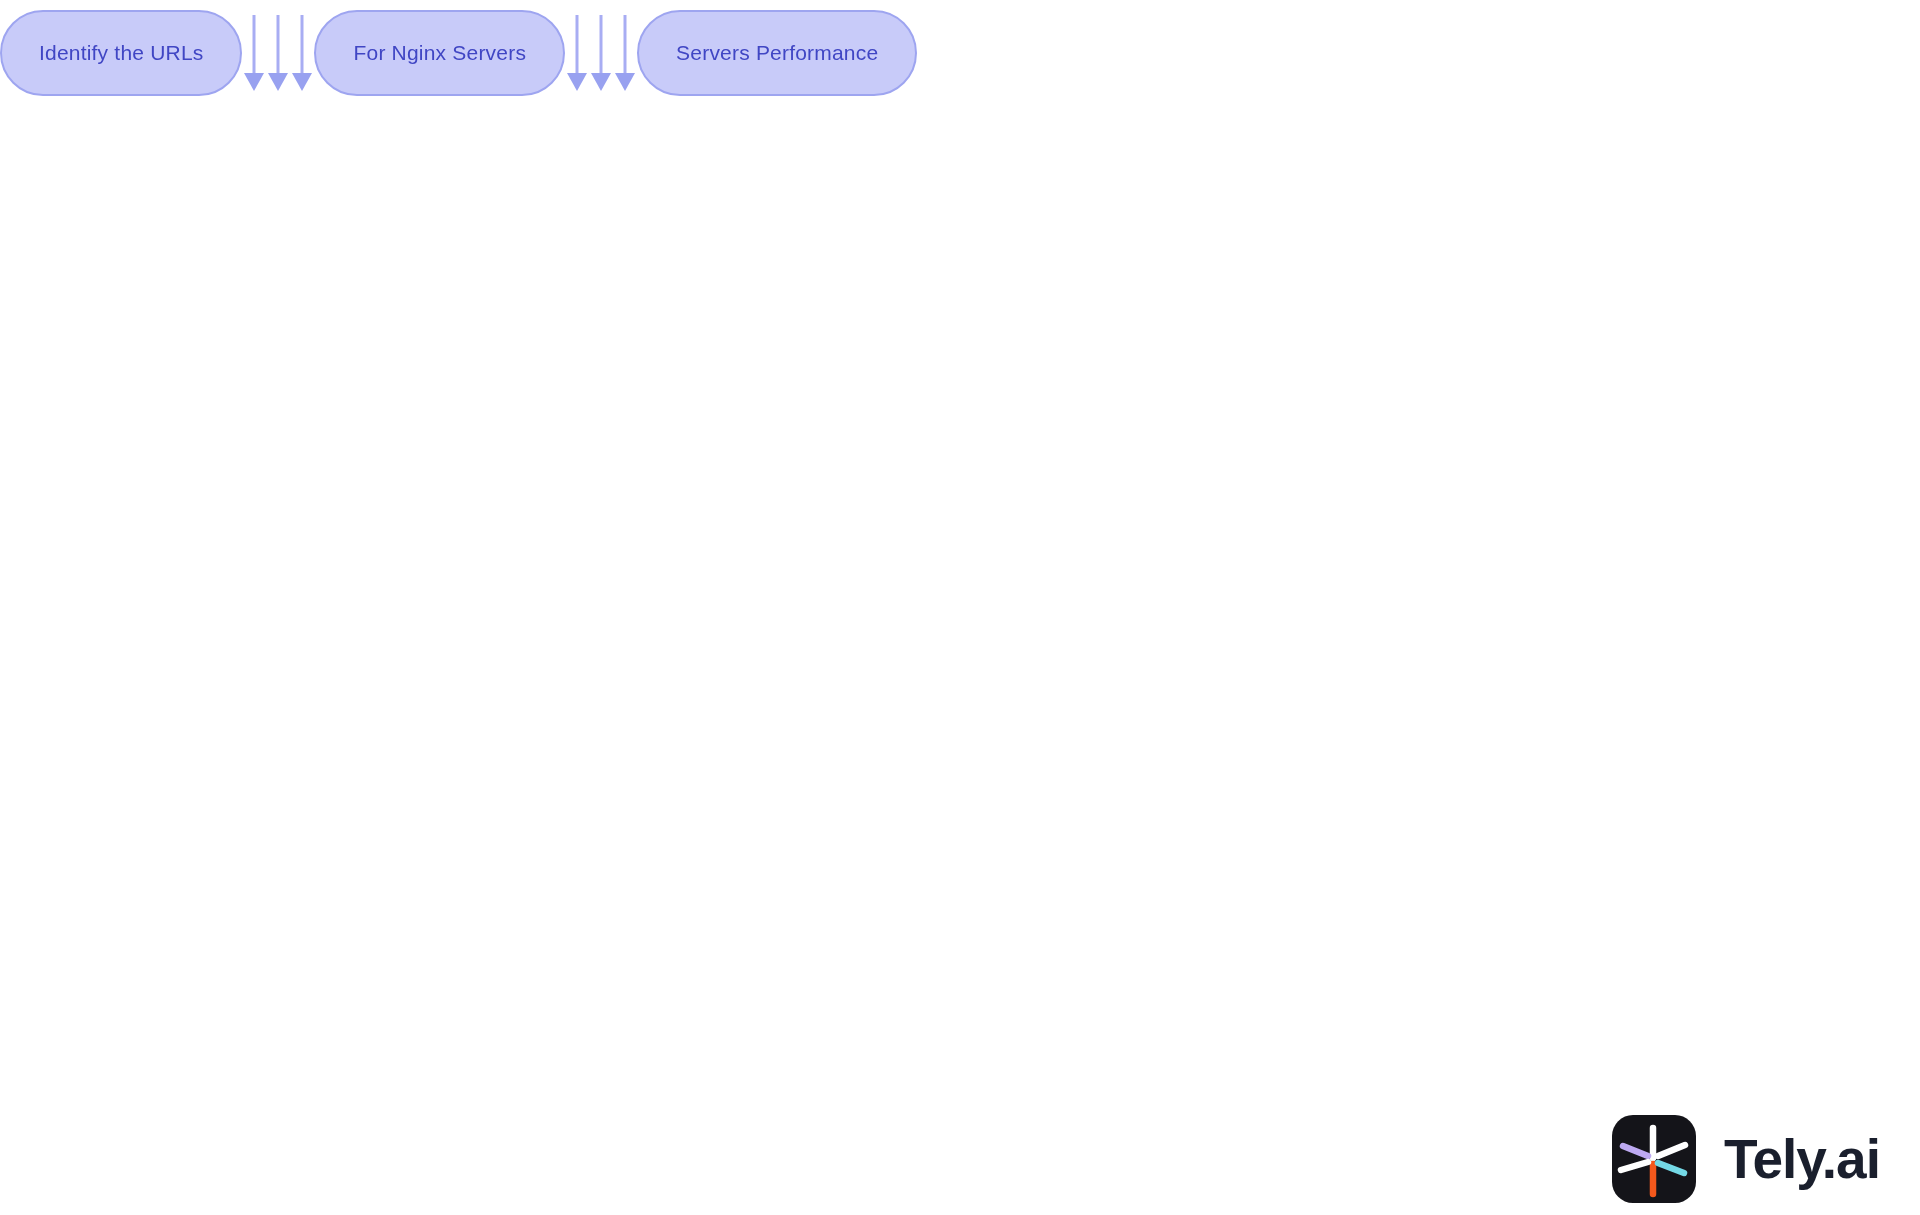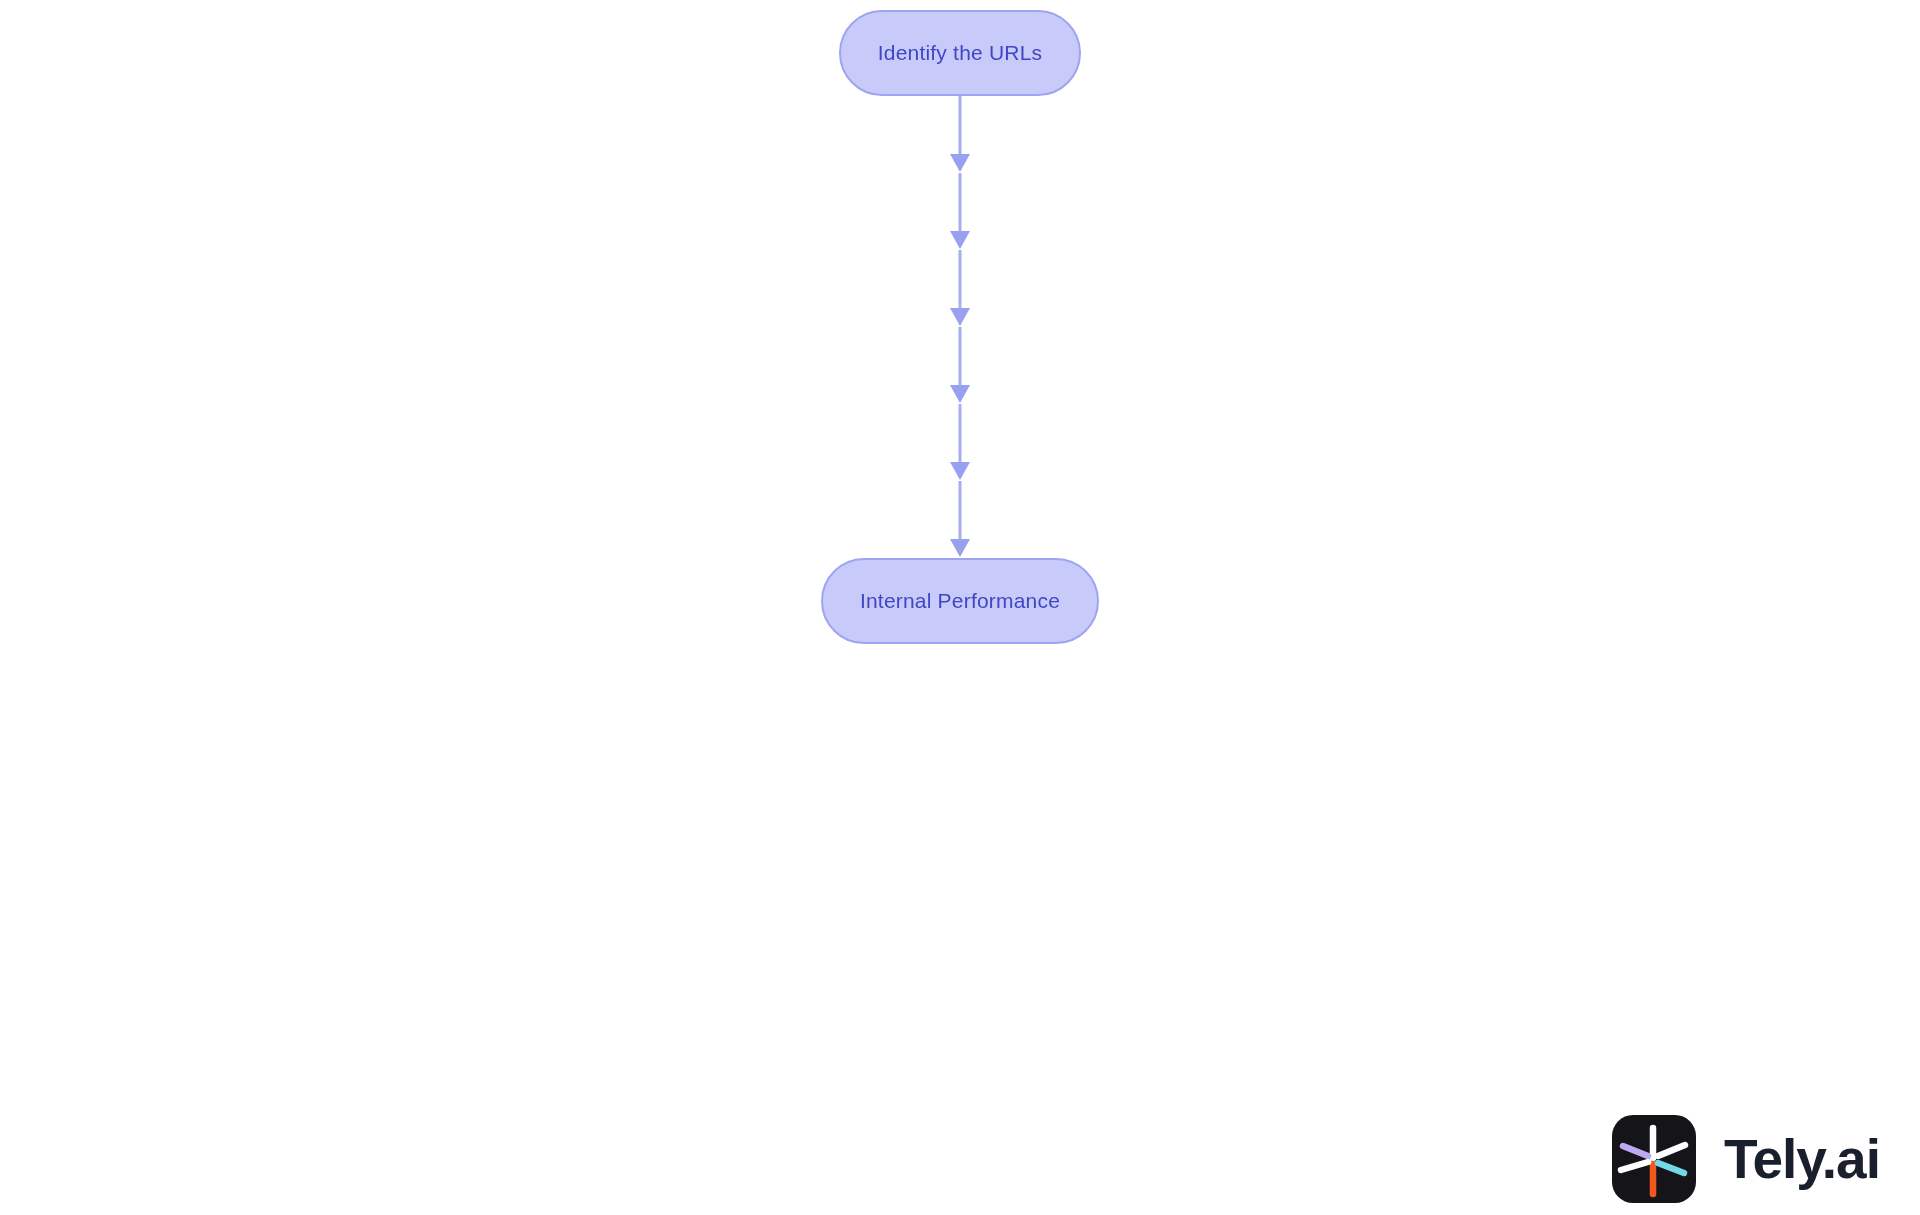--- a/index.html
+++ b/index.html
@@ -27,21 +27,21 @@
     height: 1215px;
     background: var(--background);
     overflow: hidden;
   }
   .flow {
     position: absolute;
     left: 0;
     top: 10px;
     width: 100%;
     display: flex;
-    flex-direction: column;
+    flex-direction: row;
     align-items: center;
   }
   .pill {
     height: 86px;
     border-radius: 43px;
     background: var(--node_fill);
     border: 2px solid var(--node_border);
     display: flex;
     align-items: center;
     justify-content: center;
@@ -105,40 +105,43 @@
       <line class="stem" x1="12" y1="0" x2="12" y2="60"></line>
       <polygon class="head" points="2,58 22,58 12,76"></polygon>
     </svg>
 
 
     <svg class="connector" viewBox="0 0 24 77">
       <line class="stem" x1="12" y1="0" x2="12" y2="60"></line>
       <polygon class="head" points="2,58 22,58 12,76"></polygon>
     </svg>
 
+    <div class="pill">
+      <span>For Nginx Servers</span>
+    </div>
 
     <svg class="connector" viewBox="0 0 24 77">
       <line class="stem" x1="12" y1="0" x2="12" y2="60"></line>
       <polygon class="head" points="2,58 22,58 12,76"></polygon>
     </svg>
 
 
     <svg class="connector" viewBox="0 0 24 77">
       <line class="stem" x1="12" y1="0" x2="12" y2="60"></line>
       <polygon class="head" points="2,58 22,58 12,76"></polygon>
     </svg>
 
 
     <svg class="connector" viewBox="0 0 24 77">
       <line class="stem" x1="12" y1="0" x2="12" y2="60"></line>
       <polygon class="head" points="2,58 22,58 12,76"></polygon>
     </svg>
 
     <div class="pill">
-      <span>Internal Performance</span>
+      <span>Servers Performance</span>
     </div>
 
   </div>
 
   <div class="brand">
     <svg class="brand-icon" viewBox="0 0 84 88">
       <rect class="tile" x="0" y="0" width="84" height="88" rx="21"></rect>
       <line class="spoke sp-white" x1="41" y1="13" x2="41" y2="43"></line>
       <line class="spoke sp-orange" x1="41" y1="49" x2="41" y2="79"></line>
       <line class="spoke sp-lavender" x1="11" y1="31" x2="36" y2="41"></line>

